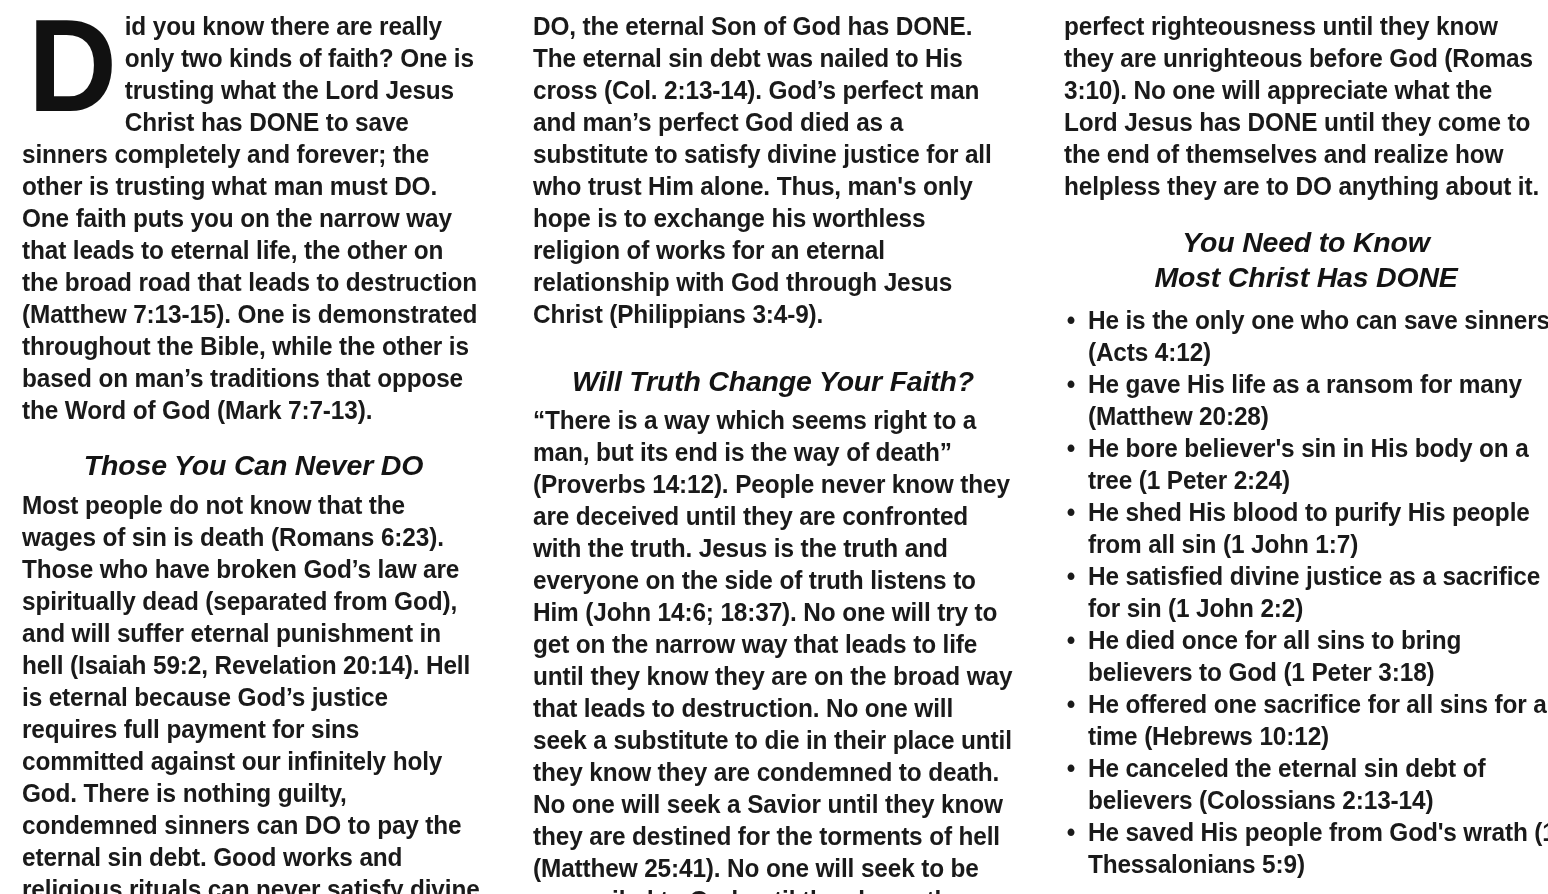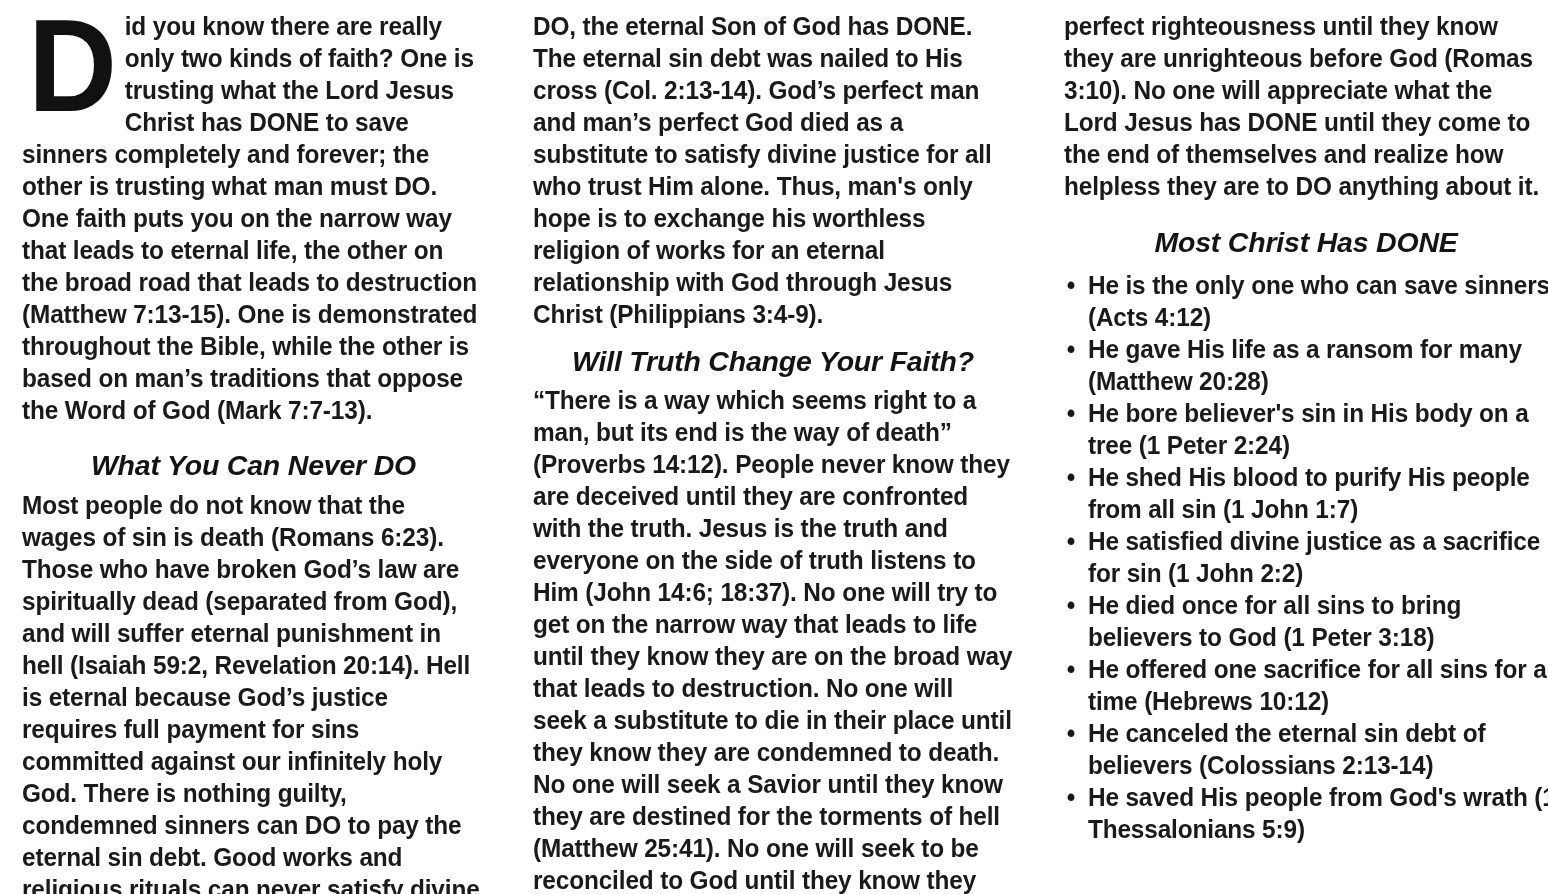--- a/index.html
+++ b/index.html
@@ -78,21 +78,21 @@
     line-height: 35px;
     text-align: center;
     margin: 0;
     color: #141414;
     letter-spacing: -0.2px;
   }
   .heading-block {
     margin: 22px 0 6px 0;
   }
   .heading-block.tight {
-    margin: 14px 0 5px 0;
+    margin: 34px 0 5px 0;
   }
   .heading-block.c3 {
     margin: 23px 0 9px 0;
   }
 
   
   .bullets {
     list-style: none;
     margin: 0;
     padding: 0;
@@ -126,21 +126,21 @@
 <div class="page">
 
   <div class="column col-1">
 
     <div class="clearfix">
       <span class="dropcap">D</span>
       <p class="para">id you know there are really only two kinds of faith? One is trusting what the Lord Jesus Christ has DONE to save sinners completely and forever; the other is trusting what man must DO. One faith puts you on the narrow way that leads to eternal life, the other on the broad road that leads to destruction (Matthew 7:13-15). One is demonstrated throughout the Bible, while the other is based on man’s traditions that oppose the Word of God (Mark 7:7-13).</p>
     </div>
 
     <div class="heading-block">
-      <div class="heading">What You Can Never DO</div>
+      <div class="heading">Those You Can Never DO</div>
     </div>
 
     <p class="para">Most people do not know that the wages of sin is death (Romans 6:23). Those who have broken God’s law are spiritually dead (separated from God), and will suffer eternal punishment in hell (Isaiah 59:2, Revelation 20:14). Hell is eternal because God’s justice requires full payment for sins committed against our infinitely holy God. There is nothing guilty, condemned sinners can DO to pay the eternal sin debt. Good works and religious rituals can never satisfy divine justice. But, what man could never</p>
   </div>
 
   <div class="column col-2">
 
     <p class="para">DO, the eternal Son of God has DONE. The eternal sin debt was nailed to His cross (Col. 2:13-14). God’s perfect man and man’s perfect God died as a substitute to satisfy divine justice for all who trust Him alone. Thus, man's only hope is to exchange his worthless religion of works for an eternal relationship with God through Jesus Christ (Philippians 3:4-9).</p>
 
     <div class="heading-block tight">
@@ -148,20 +148,21 @@
     </div>
 
     <p class="para">“There is a way which seems right to a man, but its end is the way of death” (Proverbs 14:12). People never know they are deceived until they are confronted with the truth. Jesus is the truth and everyone on the side of truth listens to Him (John 14:6; 18:37). No one will try to get on the narrow way that leads to life until they know they are on the broad way that leads to destruction. No one will seek a substitute to die in their place until they know they are condemned to death. No one will seek a Savior until they know they are destined for the torments of hell (Matthew 25:41). No one will seek to be reconciled to God until they know they are separated from Him. No one will seek the gift of Christ’s</p>
   </div>
 
   <div class="column col-3">
 
     <p class="para">perfect righteousness until they know they are unrighteous before God (Romas 3:10). No one will appreciate what the Lord Jesus has DONE until they come to the end of themselves and realize how helpless they are to DO anything about it.</p>
 
     <div class="heading-block c3">
+      <div class="heading">You Need to Know</div>
       <div class="heading">Most Christ Has DONE</div>
     </div>
 
     <ul class="bullets" id="bullet-list">
         <li><span class="bullet-glyph">•</span><span>He is the only one who can save sinners (Acts 4:12)</span></li>
         <li><span class="bullet-glyph">•</span><span>He gave His life as a ransom for many (Matthew 20:28)</span></li>
         <li><span class="bullet-glyph">•</span><span>He bore believer's sin in His body on a tree (1 Peter 2:24)</span></li>
         <li><span class="bullet-glyph">•</span><span>He shed His blood to purify His people from all sin (1 John 1:7)</span></li>
         <li><span class="bullet-glyph">•</span><span>He satisfied divine justice as a sacrifice for sin (1 John 2:2)</span></li>
         <li><span class="bullet-glyph">•</span><span>He died once for all sins to bring believers to God (1 Peter 3:18)</span></li>

